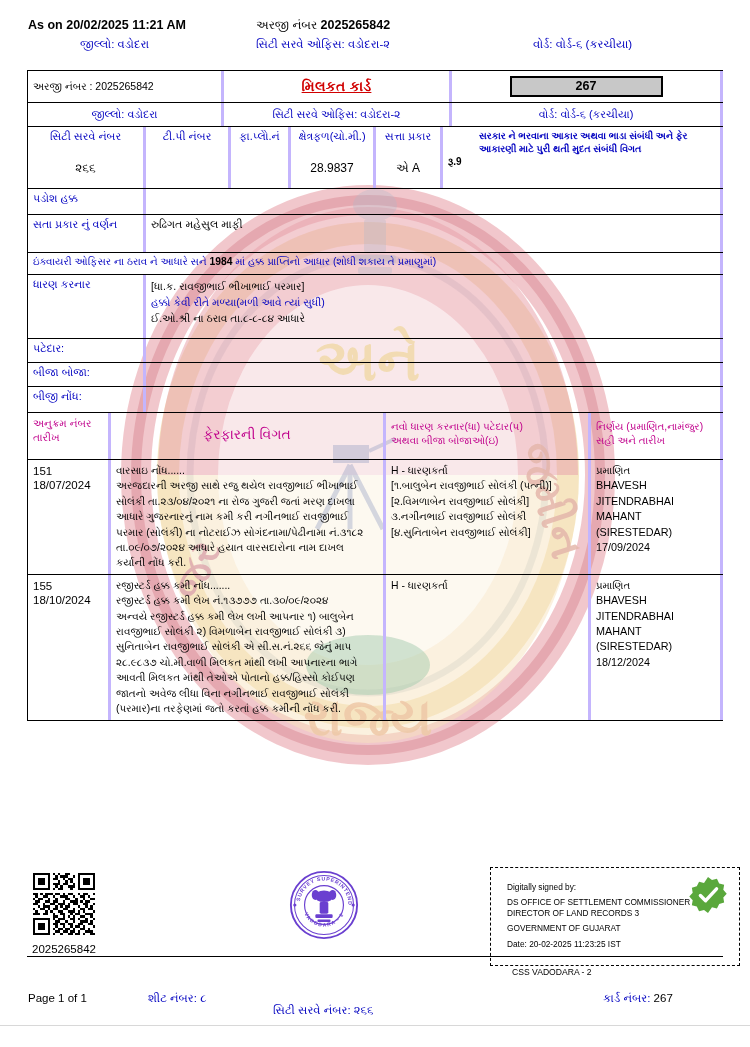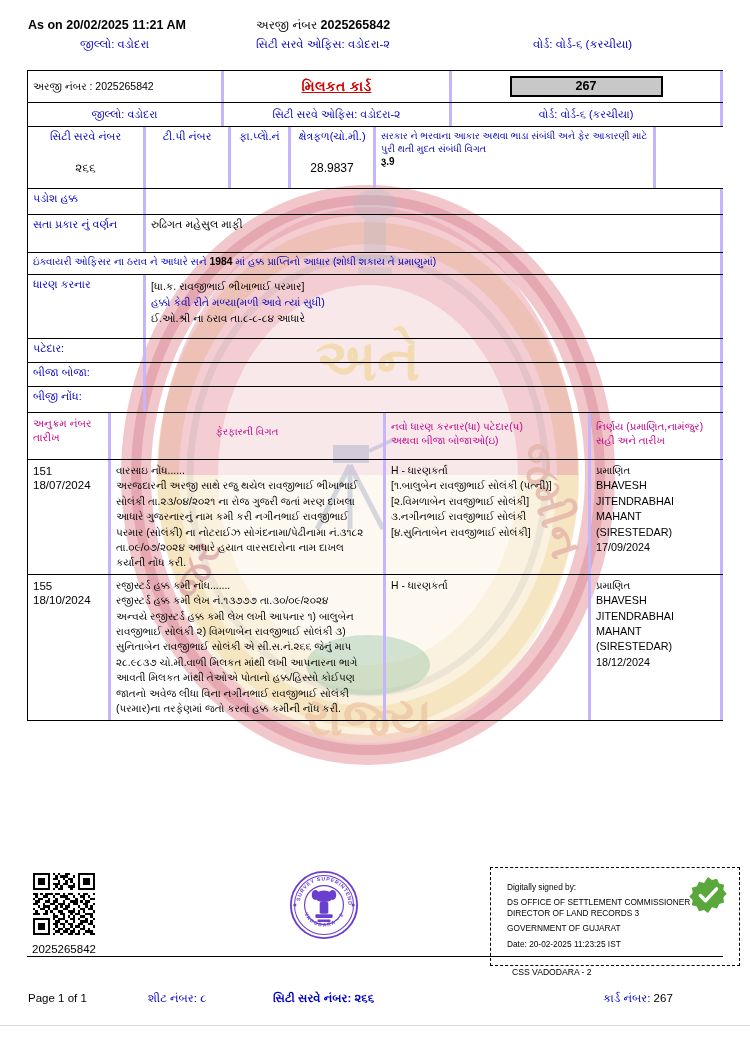--- a/index.html
+++ b/index.html
@@ -68,21 +68,21 @@
 
   .r-hdr { height:62px; }
   .c-h1 { width:118px; font-size:11px; }
   .c-h2 { width:85px;  font-size:11px; }
   .c-h3 { width:60px;  font-size:11px; }
   .c-h4 { width:85px;  font-size:11px; }
   .c-h5 { width:67px;  font-size:11px; }
   .c-h6 { width:280px; font-size:9.6px; line-height:12.5px; }
   .ch-top { text-align:center; color:#0000c0; }
   .ch-val { text-align:center; margin-top:18px; font-size:12px; color:#000; }
-  .c-h6 .h6txt { color:#0000c0; font-weight:normal; }
+  .c-h6 .h6txt { color:#0000c0; font-weight:bold;margin-left:31px; }
   .c-h6 .h6val { margin-top:1px; font-size:10px; font-weight:bold; }
 
   .r-sp { height:38px; }
   .c-lab { width:118px; font-size:11px; color:#0000c0; }
   .c-val { width:577px; font-size:11px; }
 
   .r-pd { height:26px; }
   .r-full { height:22px; }
   .c-full { width:695px; font-size:10.3px; color:#0000c0; }
   .c-full b { color:#000; }
@@ -93,21 +93,21 @@
   .c-dharan .l2 { color:#0000c0; }
   .c-dharan .l3 { color:#000; }
 
   .r-pt { height:24px; }
   .r-bj { height:24px; }
   .r-bn { height:26px; }
 
   
   .r-chdr { height:47px; }
   .c-c1 { width:83px;  font-size:10.5px; color:#c0008c; line-height:14px; }
-  .c-c2 { width:275px; font-size:10px; color:#c0008c; text-align:center; padding-top:13px; }
+  .c-c2 { width:275px; font-size:14px; color:#c0008c; text-align:center; padding-top:13px; }
   .c-c3 { width:205px; font-size:10.3px; color:#c0008c; line-height:14px; padding-top:7px; }
   .c-c4 { width:132px; font-size:10.3px; color:#c0008c; line-height:14px; padding-top:7px; }
 
   .r-data { }
   .d1 { width:83px;  font-size:11.5px; line-height:14px; padding-top:4px; }
   .d2 { width:275px; font-size:10.4px; line-height:15.4px; padding-top:3px; }
   .d3 { width:205px; font-size:10.4px; line-height:15.4px; padding-top:3px; }
   .d4 { width:132px; font-size:10.8px; line-height:15.4px; padding-top:3px; }
   .d4 .pram { font-size:10.2px; }
 
@@ -126,21 +126,21 @@
   .sigbox .ln.multi { margin-bottom:5px; }
   .greencheck { position:absolute; right:12px; top:8px; width:38px; height:38px; }
   .css-vad { position:absolute; left:512px; top:112px; font-size:8.6px; }
 
   .hr-top { position:absolute; left:27px; top:101px; width:696px; border-top:1.6px solid #000; }
   .hr-bot { position:absolute; left:0px; top:170px; width:750px; border-top:1px solid #d8d8d8; }
 
   .footrow { position:absolute; left:0; top:137px; width:750px; height:26px; font-size:11.5px; }
   .fr1 { position:absolute; left:28px; top:0; font-weight:normal; }
   .fr2 { position:absolute; left:148px; top:0; }
-  .fr3 { position:absolute; left:273px; top:0;font-weight:bold; }
+  .fr3 { position:absolute; left:273px; top:12px; }
   .fr4 { position:absolute; left:603px; top:0; }
   .fr2 .g, .fr3 .g, .fr4 .g { color:#0000c0; }
 </style>
 </head>
 <body>
 
 <div class="page">
 
   <svg class="wm" id="wm-emblem" viewBox="0 0 500 600">
     <g>
@@ -229,20 +229,24 @@
         <div class="ch-top">ટી.પી નંબર</div>
         <div class="ch-val"></div>
       </div>
       <div class="cell c-h3">
         <div class="ch-top">ફા.પ્લોે.નં</div>
         <div class="ch-val"></div>
       </div>
       <div class="cell c-h4">
         <div class="ch-top">ક્ષેત્રફળ(ચો.મી.)</div>
         <div class="ch-val">28.9837</div>
+      </div>
+      <div class="cell c-h5">
+        <div class="ch-top">સત્તા પ્રકાર</div>
+        <div class="ch-val">એ  A</div>
       </div>
       <div class="cell c-h6">
         <div class="h6txt">સરકાર ને ભરવાના આકાર અથવા ભાડા સંબંધી અને ફેર આકારણી માટે પુરી થતી મુદત સંબંધી વિગત</div>
         <div class="h6val">રૂ.9</div>
       </div>
     </div>
 
     <div class="row r-pd">
       <div class="cell c-lab">પડોશ હક્ક</div>
       <div class="cell c-val"></div>

